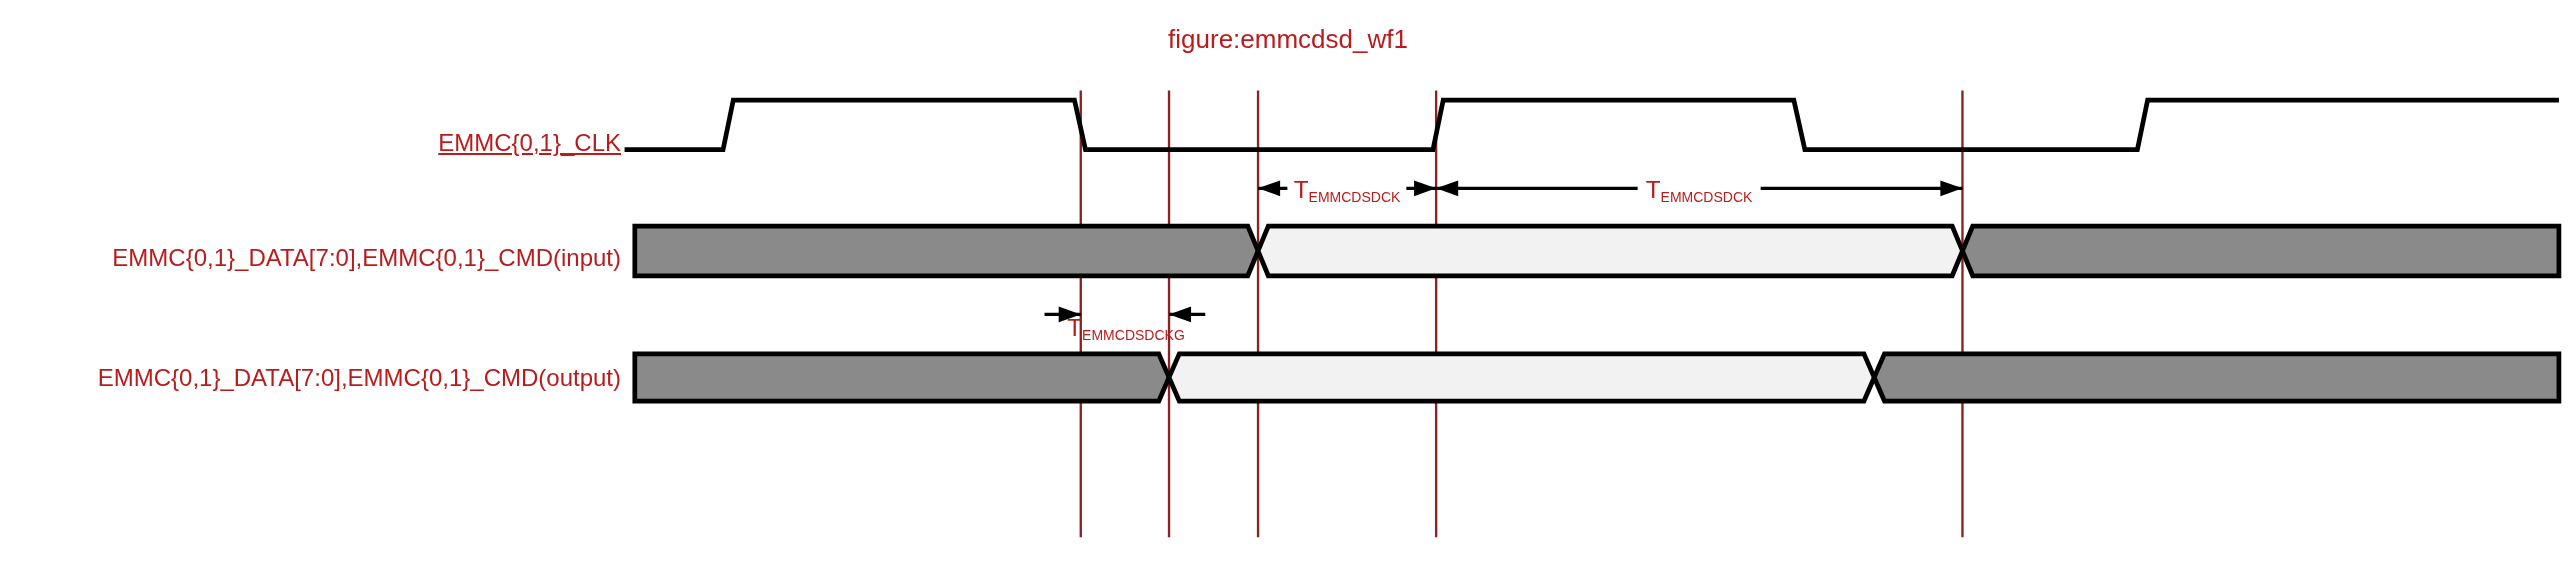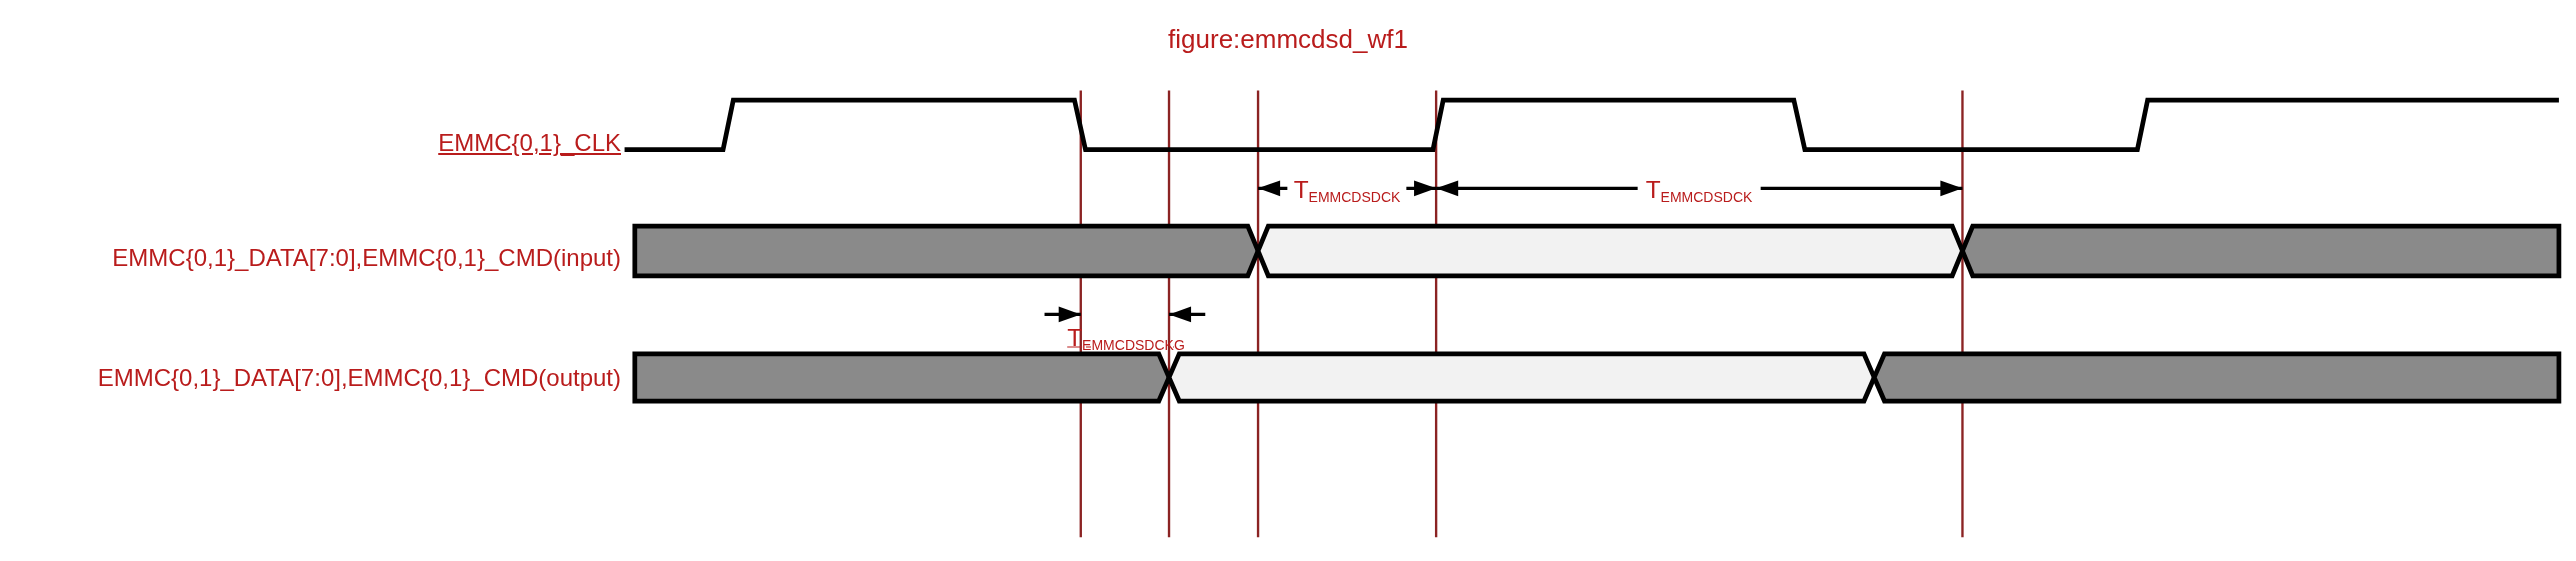--- a/index.html
+++ b/index.html
@@ -8,21 +8,21 @@
   .canvas svg{position:absolute;left:0;top:0;}
   .txt{position:absolute;white-space:nowrap;color:#b91c1c;}
   .title{left:1288px;top:39px;transform:translate(-50%,-50%);font-size:26px;}
   .sig-label{transform:translate(-100%,-50%);font-size:24px;}
   .sig-clk{left:621px;top:143px;text-decoration:underline;}
   .sig-in{left:621px;top:258px;}
   .sig-out{left:621px;top:378px;}
   .tlabel{transform:translate(-50%,-50%);}
   .t-ck{left:1347px;top:190px;background:#ffffff;padding:0 6.3px;}
   .t-ckd{left:1699px;top:190px;background:#ffffff;padding:0 8px;}
-  .t-ckg{left:1126px;top:338px;text-decoration:underline;}
+  .t-ckg{left:1126px;top:328px;}
   .tsym{font-size:24.4px;}
   .tsub{font-size:14px;vertical-align:-4px;}
 </style>
 </head>
 <body>
 
 <div class="canvas">
   <svg id="wave-svg" width="2576" height="561" viewBox="0 0 3268 712">
       <g>
         <line x1="1371" y1="115" x2="1371" y2="682" stroke="#8b2323" stroke-width="3"></line>

